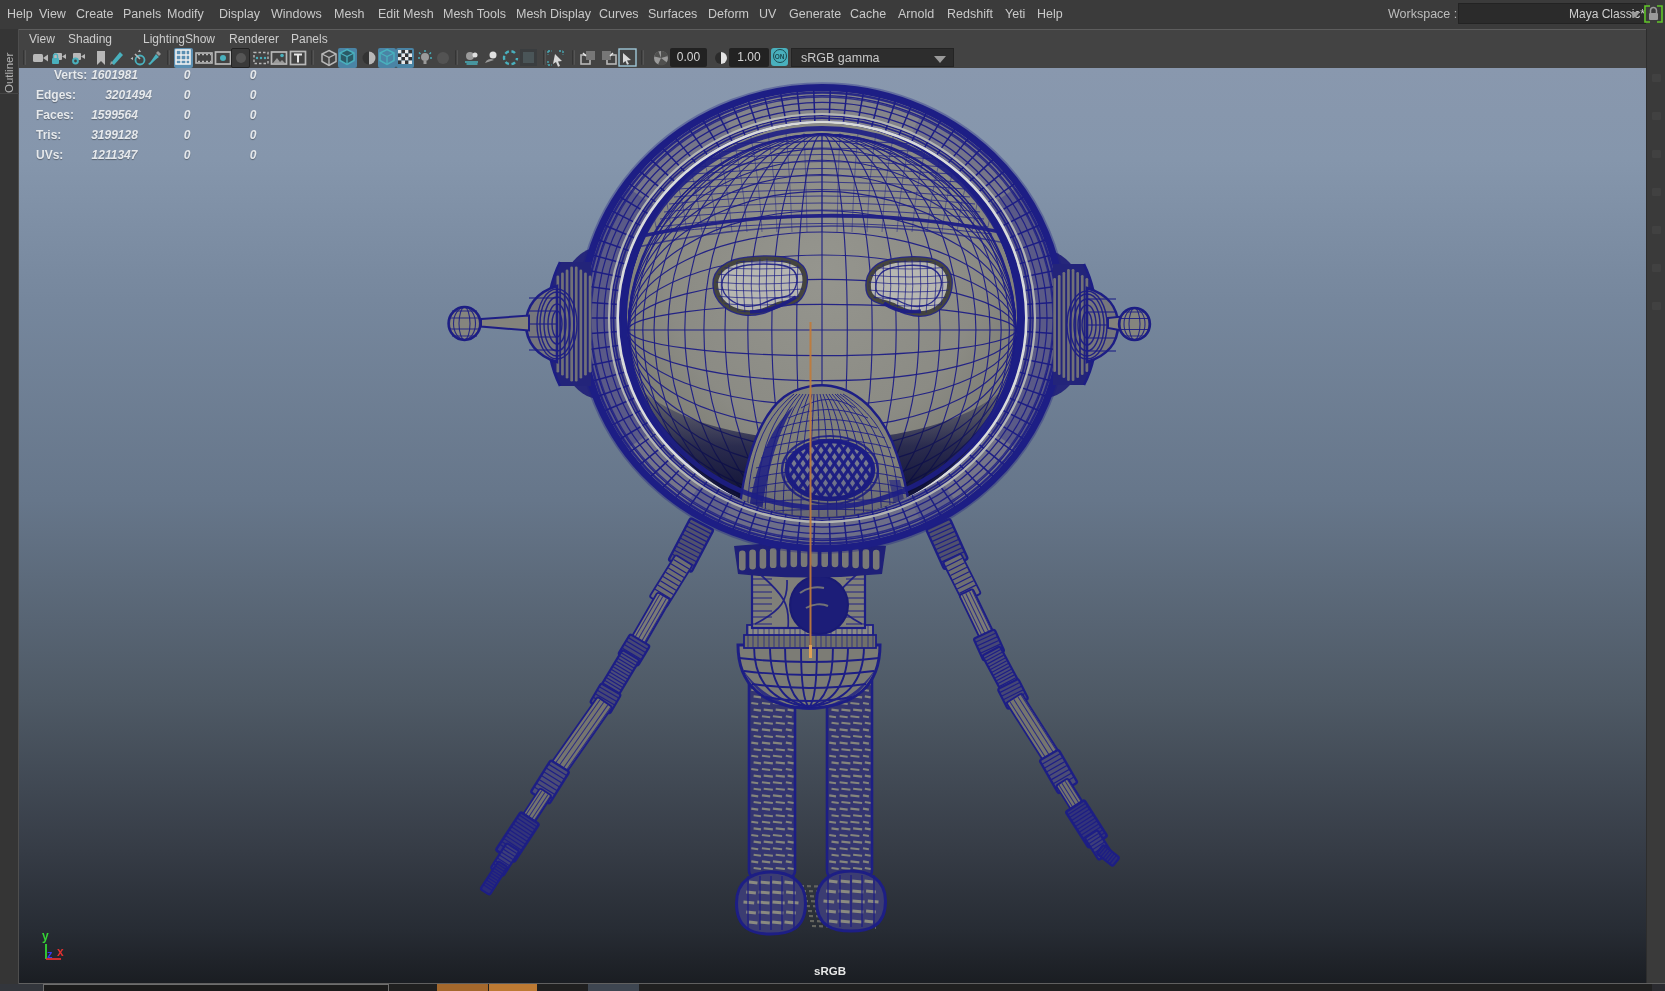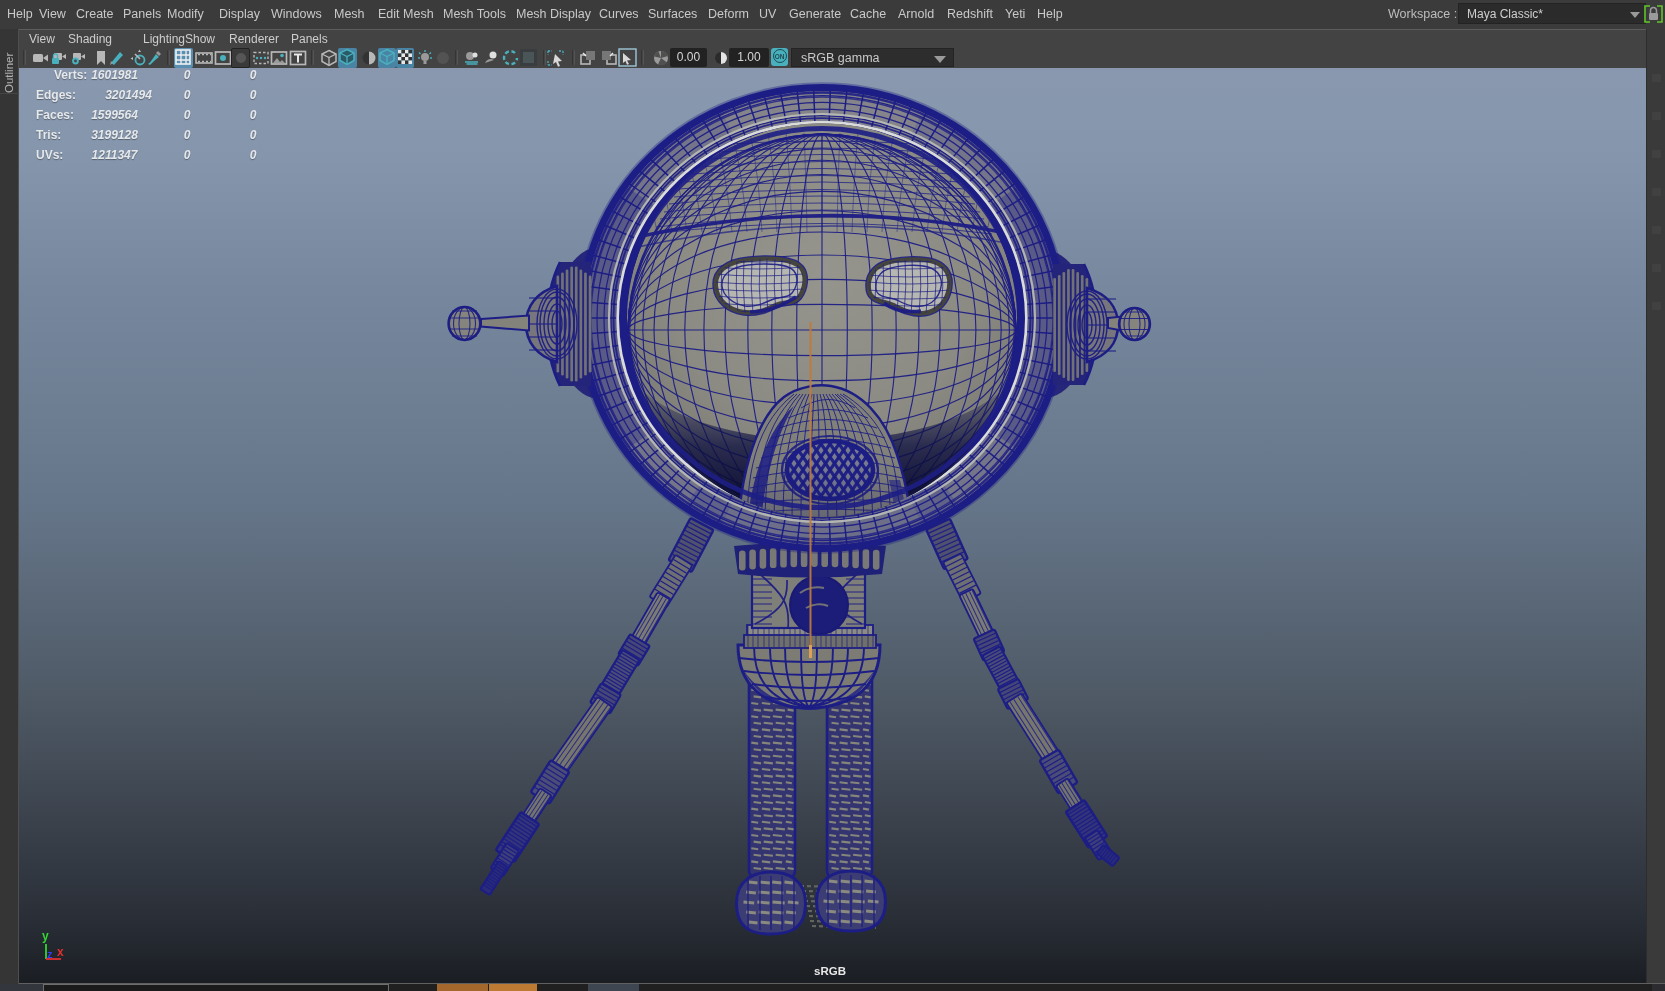--- a/index.html
+++ b/index.html
@@ -14,21 +14,21 @@
 #viewport { position:absolute; left:19px; top:68px; width:1627px; height:916px;
   background:linear-gradient(180deg,#8998ae 0%,#8596ac 10%,#76879d 25.3%,#66768a 47.2%,#4e5965 69%,#363c46 85.4%,#272c34 94.1%,#1a1d22 100%); }
 #rightstrip { position:absolute; left:1646px; top:29px; width:19px; height:962px; background:#3a3a3a; border-left:1px solid #2d2d2d; z-index:5; }
 #botbar { position:absolute; left:0; top:984px; width:1665px; height:7px; background:#202020; z-index:6; }
 #botline { position:absolute; left:19px; top:983px; width:1646px; height:1px; background:#606060; z-index:6; }
 .hudrow { position:absolute; height:16px; width:320px; }
 .hl,.hv { position:absolute; color:#e6e9ec; font-size:12px; font-weight:bold; text-shadow:0 1px 1px rgba(0,0,0,0.35); }
 .hv { text-align:center;font-style:italic; }
 #persp { position:absolute; left:771px; top:897px; width:80px; text-align:center; color:#e8e8e8; font-size:11.5px; font-weight:bold; }
 #wslabel { position:absolute; left:1388px; top:7px; font-size:12.5px; color:#bdbdbd; }
-#wsbox { position:absolute; left:1458px; top:3px; width:188px; height:21px; background:#2b2b2b; border:1px solid #232323; color:#cecece; font-size:12px; line-height:20px; padding-left:8px; }
+#wsbox { position:absolute; left:1458px; top:3px; width:188px; height:21px; background:#2b2b2b; border:1px solid #232323; color:#cecece; font-size:12px; line-height:20px; padding-left:8px;text-align:right; }
 </style></head>
 <body>
 <div id="menubar">
     <span style="left:7px" class="mi">Help</span>
     <span style="left:39px" class="mi">View</span>
     <span style="left:76px" class="mi">Create</span>
     <span style="left:123px" class="mi">Panels</span>
     <span style="left:167px" class="mi">Modify</span>
     <span style="left:219px" class="mi">Display</span>
     <span style="left:271px" class="mi">Windows</span>

